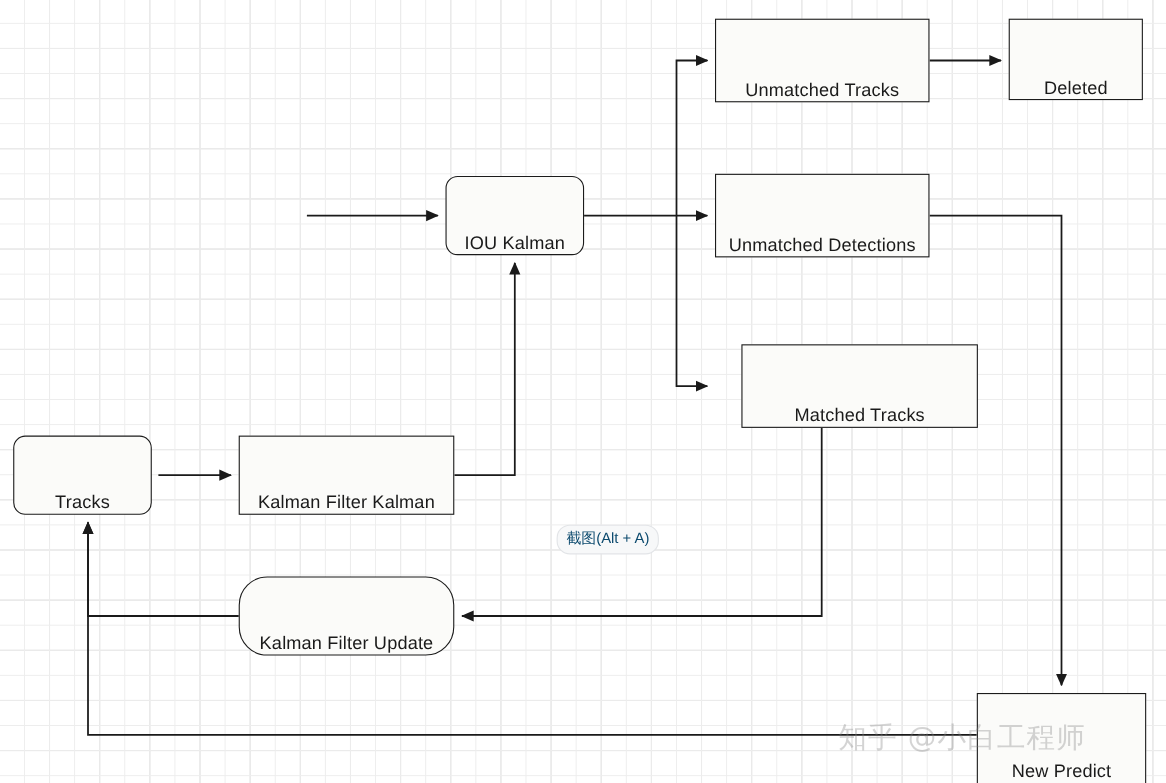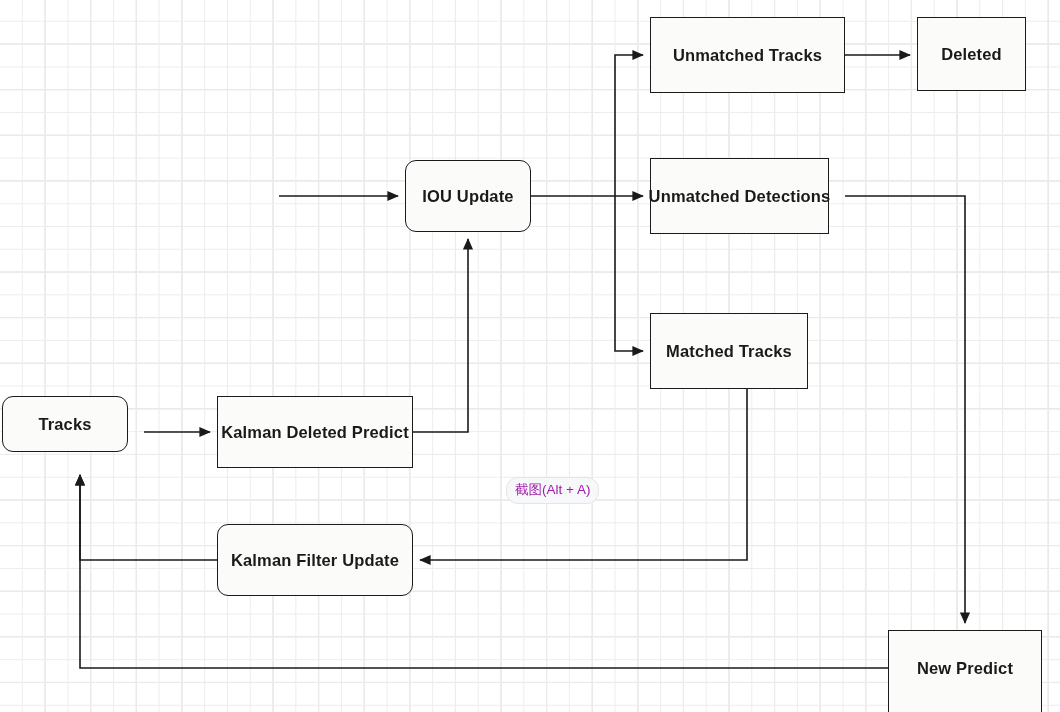--- a/index.html
+++ b/index.html
@@ -34,39 +34,39 @@
     width: 1060px;
     height: 712px;
     pointer-events: none;
   }
   .node {
     position: absolute;
     box-sizing: border-box;
     border: 1.3px solid #1b1b1b;
     background: #fbfbf9;
     display: flex;
-    align-items: center;
+    align-items: flex-end;
     justify-content: center;
     color: #1a1a1a;
     font-size: 16.5px;
-    font-weight: 700;
+    font-weight: 400;
     letter-spacing: 0.15px;
     z-index: 3;
   }
   .node.rounded { border-radius: 11px; }
   .node.sharp   { border-radius: 0; }
   .node-label { white-space: nowrap; }
 
   #tooltip-screenshot {
     position: absolute;
     z-index: 6;
     background: #f7f8f9;
     border: 1px solid #e2e4e7;
     border-radius: 12px;
-    color: #a21caf;
+    color: #0c4a6e;
     font-size: 13.5px;
     padding: 3px 8px 4px 8px;
     font-family: "Liberation Sans", "DejaVu Sans", sans-serif;
     white-space: nowrap;
   }
 
   #watermark {
     position: absolute;
     z-index: 5;
     color: rgba(130,130,130,0.34);
@@ -109,51 +109,52 @@
       <path d="M 413 432 L 468 432 L 468 239" marker-end="url(#ah)"></path>
 
       <path d="M 217 560 L 80 560 L 80 475" marker-end="url(#ah)"></path>
 
       <path d="M 888 668 L 80 668 L 80 475" marker-end="url(#ah)"></path>
     </g>
   </svg>
 
 
   <div class="node rounded" style="left:405px; top:160px; width:126px; height:72px;">
-    <span class="node-label">IOU Update</span>
+    <span class="node-label">IOU Kalman</span>
   </div>
 
   <div class="node sharp" style="left:650px; top:17px; width:195px; height:76px;">
     <span class="node-label">Unmatched Tracks</span>
   </div>
 
-  <div class="node sharp" style="left:917px; top:17px; width:109px; height:74px;">
+  <div class="node sharp" style="left:917px; top:17px; width:122px; height:74px;">
     <span class="node-label">Deleted</span>
   </div>
 
-  <div class="node sharp" style="left:650px; top:158px; width:179px; height:76px;">
+  <div class="node sharp" style="left:650px; top:158px; width:195px; height:76px;">
     <span class="node-label">Unmatched Detections</span>
   </div>
 
-  <div class="node sharp" style="left:650px; top:313px; width:158px; height:76px;">
+  <div class="node sharp" style="left:674px; top:313px; width:215px; height:76px;">
     <span class="node-label">Matched Tracks</span>
   </div>
 
-  <div class="node rounded" style="left:2px; top:396px; width:126px; height:56px;">
+  <div class="node rounded" style="left:12px; top:396px; width:126px; height:72px;">
     <span class="node-label">Tracks</span>
   </div>
 
   <div class="node sharp" style="left:217px; top:396px; width:196px; height:72px;">
-    <span class="node-label">Kalman Deleted Predict</span>
+    <span class="node-label">Kalman Filter Kalman</span>
   </div>
 
-  <div class="node rounded" style="left:217px; top:524px; width:196px; height:72px;">
+  <div class="node rounded" style="left:217px; top:524px; width:196px; height:72px;border-radius:26px;">
     <span class="node-label">Kalman Filter Update</span>
   </div>
 
   <div class="node sharp" style="left:888px; top:630px; width:154px; height:88px;">
     <span class="node-label" style="position:relative; top:-6px;">New Predict</span>
   </div>
 
   <div id="tooltip-screenshot" style="left:506px; top:477px;">截图(Alt + A)</div>
 
+  <div id="watermark" style="left:762px; top:653px;">知乎 @小白工程师</div>
 
 </div>
 
 </body></html>

